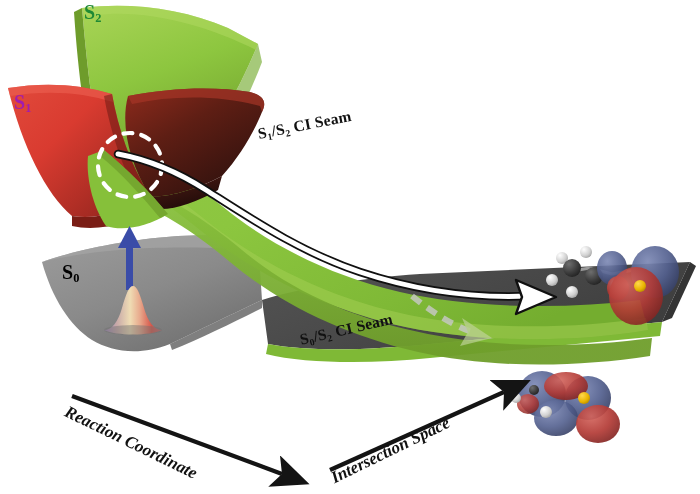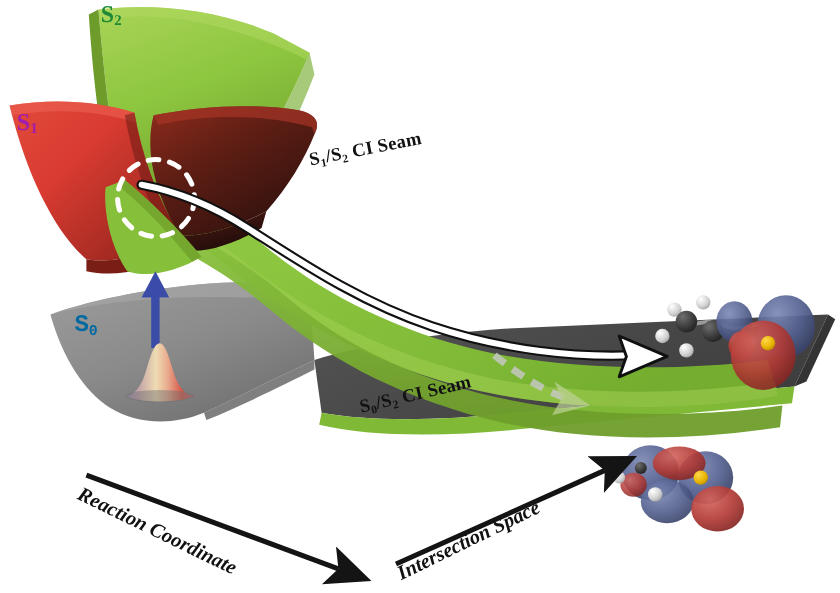--- a/index.html
+++ b/index.html
@@ -5,21 +5,21 @@
   html,body{margin:0;padding:0;background:#ffffff;}
   body{width:700px;height:494px;overflow:hidden;
        font-family:"Liberation Serif", serif;}
   #fig{position:relative;width:700px;height:413px;background:#fff;}
   svg#scene{position:absolute;left:0;top:0;width:700px;height:494px;}
   .lbl{position:absolute;white-space:nowrap;font-family:"Liberation Serif",serif;
        font-weight:700;line-height:1;}
   .lbl sub{font-size:62%;vertical-align:baseline;position:relative;top:.28em;font-weight:700;}
   #lbl-s2{left:84px;top:2px;font-size:20px;color:#1f8a35;}
   #lbl-s1{left:14px;top:92px;font-size:20px;color:#a21caf;}
-  #lbl-s0{left:62px;top:262px;font-size:20px;color:#0369a1;font-family:Liberation Mono, monospace;}
+  #lbl-s0{left:62px;top:262px;font-size:20px;color:#000000;}
   #lbl-seam12{left:258px;top:126px;font-size:15.5px;color:#111;
       transform:rotate(-11deg);transform-origin:0 50%;letter-spacing:.2px;}
   #lbl-seam02{left:300px;top:332px;font-size:15.5px;color:#111;
       transform:rotate(-13deg);transform-origin:0 50%;letter-spacing:.2px;}
   #lbl-rxn{left:66px;top:402px;font-size:17px;color:#111;font-style:italic;
       transform:rotate(26deg);transform-origin:0 50%;}
   #lbl-isp{left:332px;top:470px;font-size:17px;color:#111;font-style:italic;
       transform:rotate(-26deg);transform-origin:0 50%;}
 </style>
 </head>

